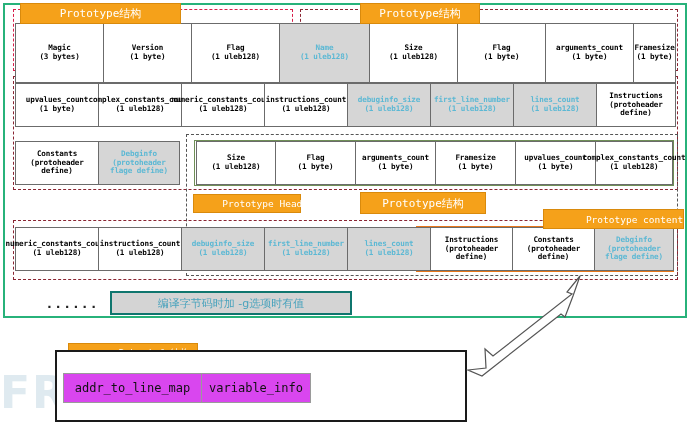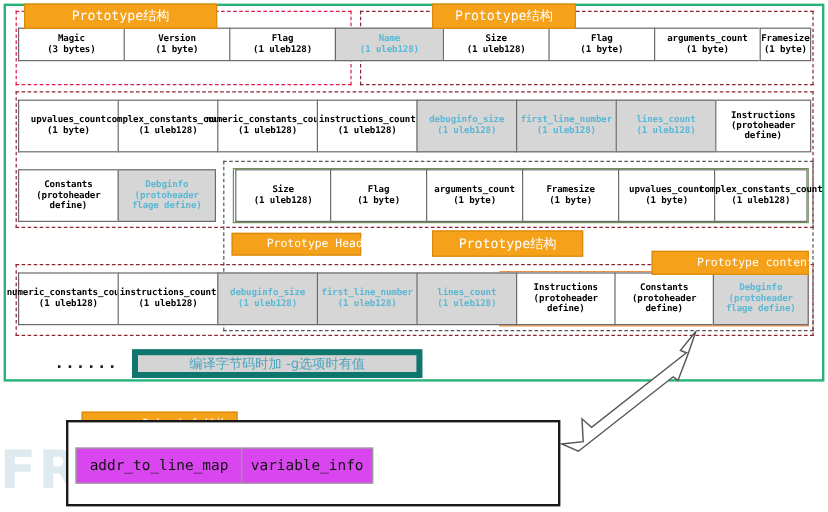--- a/index.html
+++ b/index.html
@@ -29,21 +29,21 @@
 
   
   .chip{background:#f5a11a;border:1px solid #d98a0c;color:#ffffff;
         display:flex;align-items:center;justify-content:center;
         font-size:11px;letter-spacing:0px;white-space:nowrap;
         font-family:"DejaVu Sans Mono","Liberation Mono",monospace;}
   .chip.small{font-size:9.5px;padding-left:42px;}
 
   
   #ellipsis{font-size:13px;letter-spacing:1px;color:#222;font-weight:bold;}
-  #g-note{background:#d4d4d4;border:5px solid #0f766e;color:#4aa3bd;
+  #g-note{background:#d4d4d4;border:2px solid #0f766e;color:#4aa3bd;
           display:flex;align-items:center;justify-content:center;
           font-family:"DejaVu Sans","Liberation Sans",sans-serif;font-size:11px;}
   #debug-box{border:2px solid #1a1a1a;background:#fff;}
   .dcell{box-sizing:border-box;border:1px solid #9a9a9a;border-right-width:0;
          display:flex;align-items:center;justify-content:center;
          font-size:12px;color:#111;background:#d946ef;}
   .dcell:last-child{border-right-width:1px;}
   #watermark{color:#dfeaf0;font-family:"DejaVu Sans","Liberation Sans",sans-serif;
              font-weight:bold;font-size:44px;letter-spacing:2px;user-select:none;}
   .proto-hdr-box{border:1.3px solid #6f8f57;}
@@ -56,21 +56,21 @@
 
 <div class="abs dash-red" id="frame-file-header" style="left:13px;top:9px;width:280px;height:62px;"></div>
 <div class="abs dash-maroon" id="frame-proto-struct-1" style="left:300px;top:9px;width:378px;height:62px;"></div>
 
 <div class="abs dash-maroon" id="frame-rows-23" style="left:13px;top:76px;width:665px;height:114px;"></div>
 
 <div class="abs dash-gray" id="frame-proto-struct-2" style="left:186px;top:134px;width:492px;height:142px;"></div>
 
 <div class="abs dash-maroon" id="frame-row4" style="left:13px;top:220px;width:665px;height:60px;"></div>
 
-<div class="row" id="row1" style="left:15px;top:23px;width:661px;height:28px;">
+<div class="row" id="row1" style="left:15px;top:23px;width:661px;height:60px;">
     <div class="cell" style="width: 88px;">
       <div class="l1">Magic</div>
       <div class="l2">(3 bytes)</div>
     </div>
     <div class="cell" style="width: 88px;">
       <div class="l1">Version</div>
       <div class="l2">(1 byte)</div>
     </div>
     <div class="cell" style="width: 88px;">
       <div class="l1">Flag</div>
@@ -208,21 +208,21 @@
   </div>
 
 <div class="abs chip" id="chip-file-header" style="left:20px;top:3px;width:161px;height:21px;">Prototype结构</div>
 
 <div class="abs chip" id="chip-proto-1" style="left:360px;top:3px;width:120px;height:21px;">Prototype结构</div>
 
 <div class="abs chip small" id="chip-proto-hdr" style="left:193px;top:194px;width:108px;height:19px;">Prototype Header</div>
 
 <div class="abs chip" id="chip-proto-2" style="left:360px;top:192px;width:126px;height:22px;">Prototype结构</div>
 
-<div class="abs chip small" id="chip-proto-content" style="left:543px;top:209px;width:131px;height:20px;">Prototype content</div>
+<div class="abs chip small" id="chip-proto-content" style="left:543px;top:209px;width:141px;height:20px;">Prototype content</div>
 
 <div class="abs chip small" id="chip-debuginfo" style="left:68px;top:343px;width:130px;height:21px;">Debuginfo结构</div>
 
 <div class="abs" id="ellipsis" style="left:44px;top:293px;width:56px;height:20px;display:flex;align-items:center;justify-content:center;">......</div>
 
 <div class="abs" id="g-note" style="left:110px;top:291px;width:242px;height:24px;">编译字节码时加 -g选项时有值</div>
 
 <div class="abs" id="watermark" style="left:0px;top:368px;width:260px;height:48px;display:flex;align-items:center;">FREEBUF</div>
 
 <div class="abs" id="debug-box" style="left:55px;top:350px;width:412px;height:72px;"></div>

